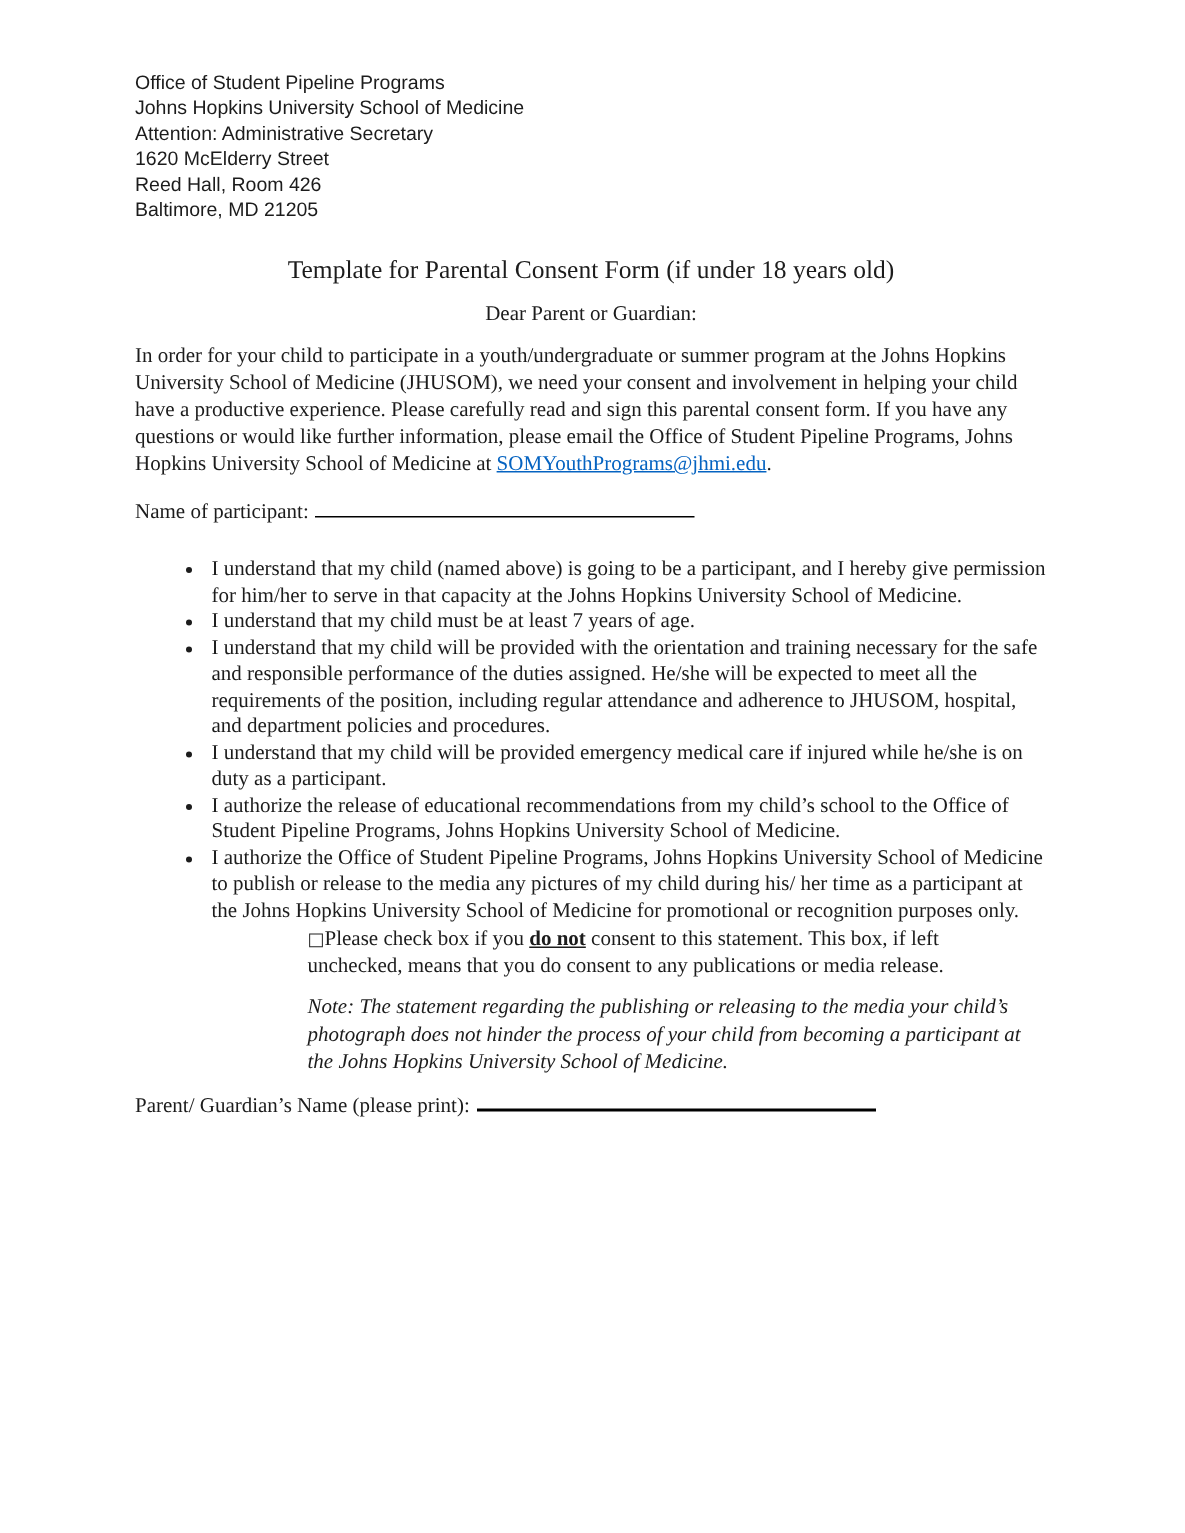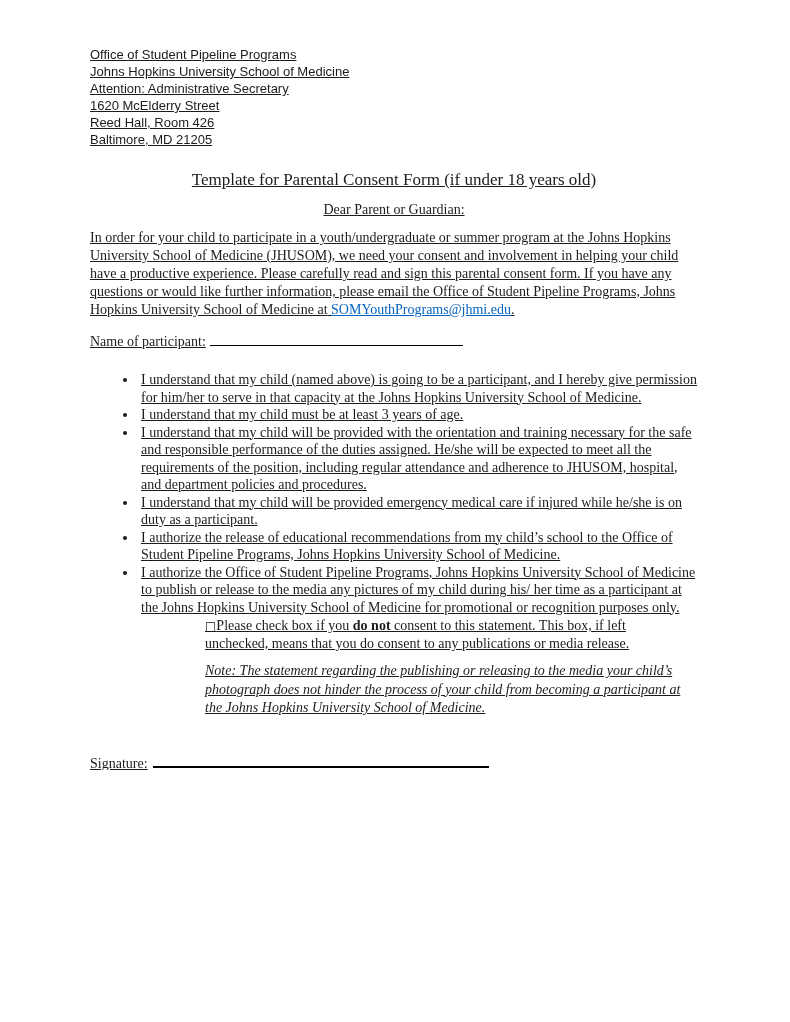--- a/index.html
+++ b/index.html
@@ -12,21 +12,20 @@
   .page {
     position: relative;
     width: 790px;
     height: 770px;
     padding: 46px 92px 0 90px;
     background: var(--page-bg);
     color: var(--text-color);
     font-family: "Liberation Serif", serif;
     font-size: 14px;
     overflow: hidden;
-    text-decoration: underline;
   }
   .address-block {
     font-family: "Liberation Sans", sans-serif;
     font-size: 13px;
     line-height: 17px;
   }
   .doc-title {
     margin: 21px 0 0 0;
     font-size: 17px;
     font-weight: 400;
@@ -106,31 +105,34 @@
 
   <p class="intro"><span>In order for your child to participate in a youth/undergraduate or summer program at the Johns Hopkins University School of Medicine (JHUSOM), we need your consent and involvement in helping your child have a productive experience. Please carefully read and sign this parental consent form. If you have any questions or would like further information, please email the Office of Student Pipeline Programs, Johns Hopkins University School of Medicine at</span>
 <a href="#" class="email-link">SOMYouthPrograms@jhmi.edu</a><span>.</span></p>
 
   <div class="field-row participant-row">
     <span class="field-label">Name of participant:</span><span class="fill-line participant-line"></span>
   </div>
 
   <ul class="bullet-list">
     <li class="bullet-item">I understand that my child (named above) is going to be a participant, and I hereby give permission for him/her to serve in that capacity at the Johns Hopkins University School of Medicine.</li>
-    <li class="bullet-item">I understand that my child must be at least 3 years of age.</li>
+    <li class="bullet-item">I understand that my child must be at least 7 years of age.</li>
     <li class="bullet-item">I understand that my child will be provided with the orientation and training necessary for the safe and responsible performance of the duties assigned. He/she will be expected to meet all the requirements of the position, including regular attendance and adherence to JHUSOM, hospital, and department policies and procedures.</li>
     <li class="bullet-item">I understand that my child will be provided emergency medical care if injured while he/she is on duty as a participant.</li>
     <li class="bullet-item">I authorize the release of educational recommendations from my child’s school to the Office of Student Pipeline Programs, Johns Hopkins University School of Medicine.</li>
     <li class="bullet-item">I authorize the Office of Student Pipeline Programs, Johns Hopkins University School of Medicine to publish or release to the media any pictures of my child during his/ her time as a participant at the Johns Hopkins University School of Medicine for promotional or recognition purposes only.</li>
   </ul>
 
   <p class="checkbox-para"><span class="checkbox-glyph">□</span><span>Please check box if you </span><span class="bold-underline">do not</span><span> consent to this statement. This box, if left unchecked, means that you do consent to any publications or media release.</span></p>
 
   <p class="note-para">Note: The statement regarding the publishing or releasing to the media your child’s photograph does not hinder the process of your child from becoming a participant at the Johns Hopkins University School of Medicine.</p>
 
+  <div class="field-row parent-row">
+    <span class="field-label">Parent/ Guardian’s Name (please print):</span><span class="fill-line parent-line"></span>
+  </div>
 
   <div class="field-row signature-row">
     <span class="field-label">Signature:</span><span class="fill-line signature-line"></span>
   </div>
 
   <div class="field-row date-row">
     <span class="field-label">Date:</span><span class="fill-line date-line"></span>
   </div>
 
 </div>

